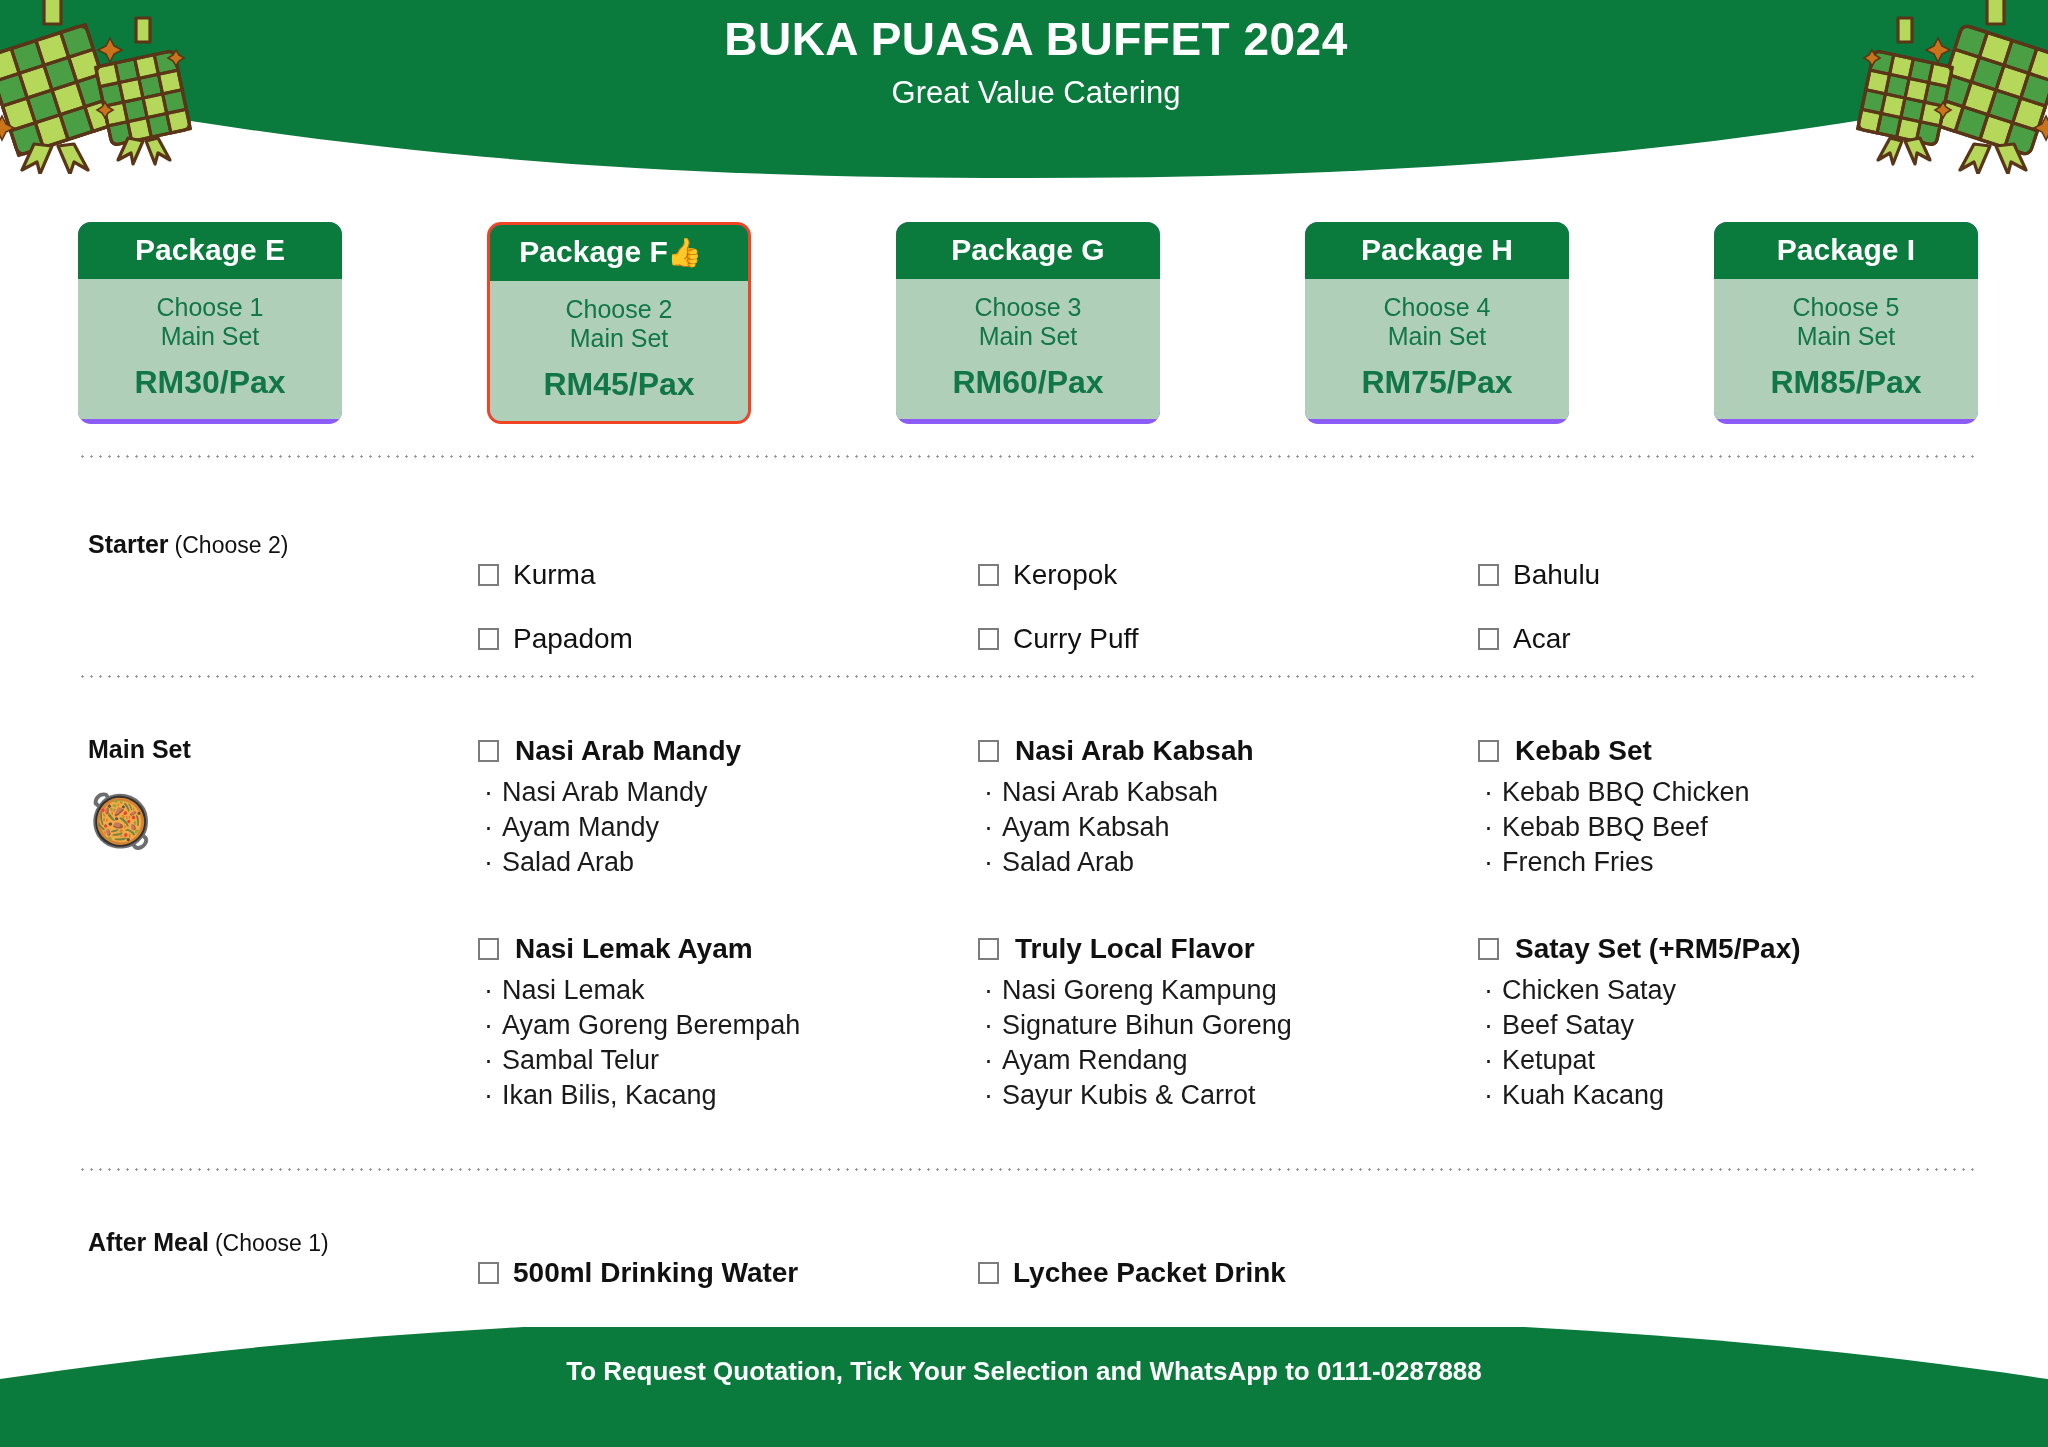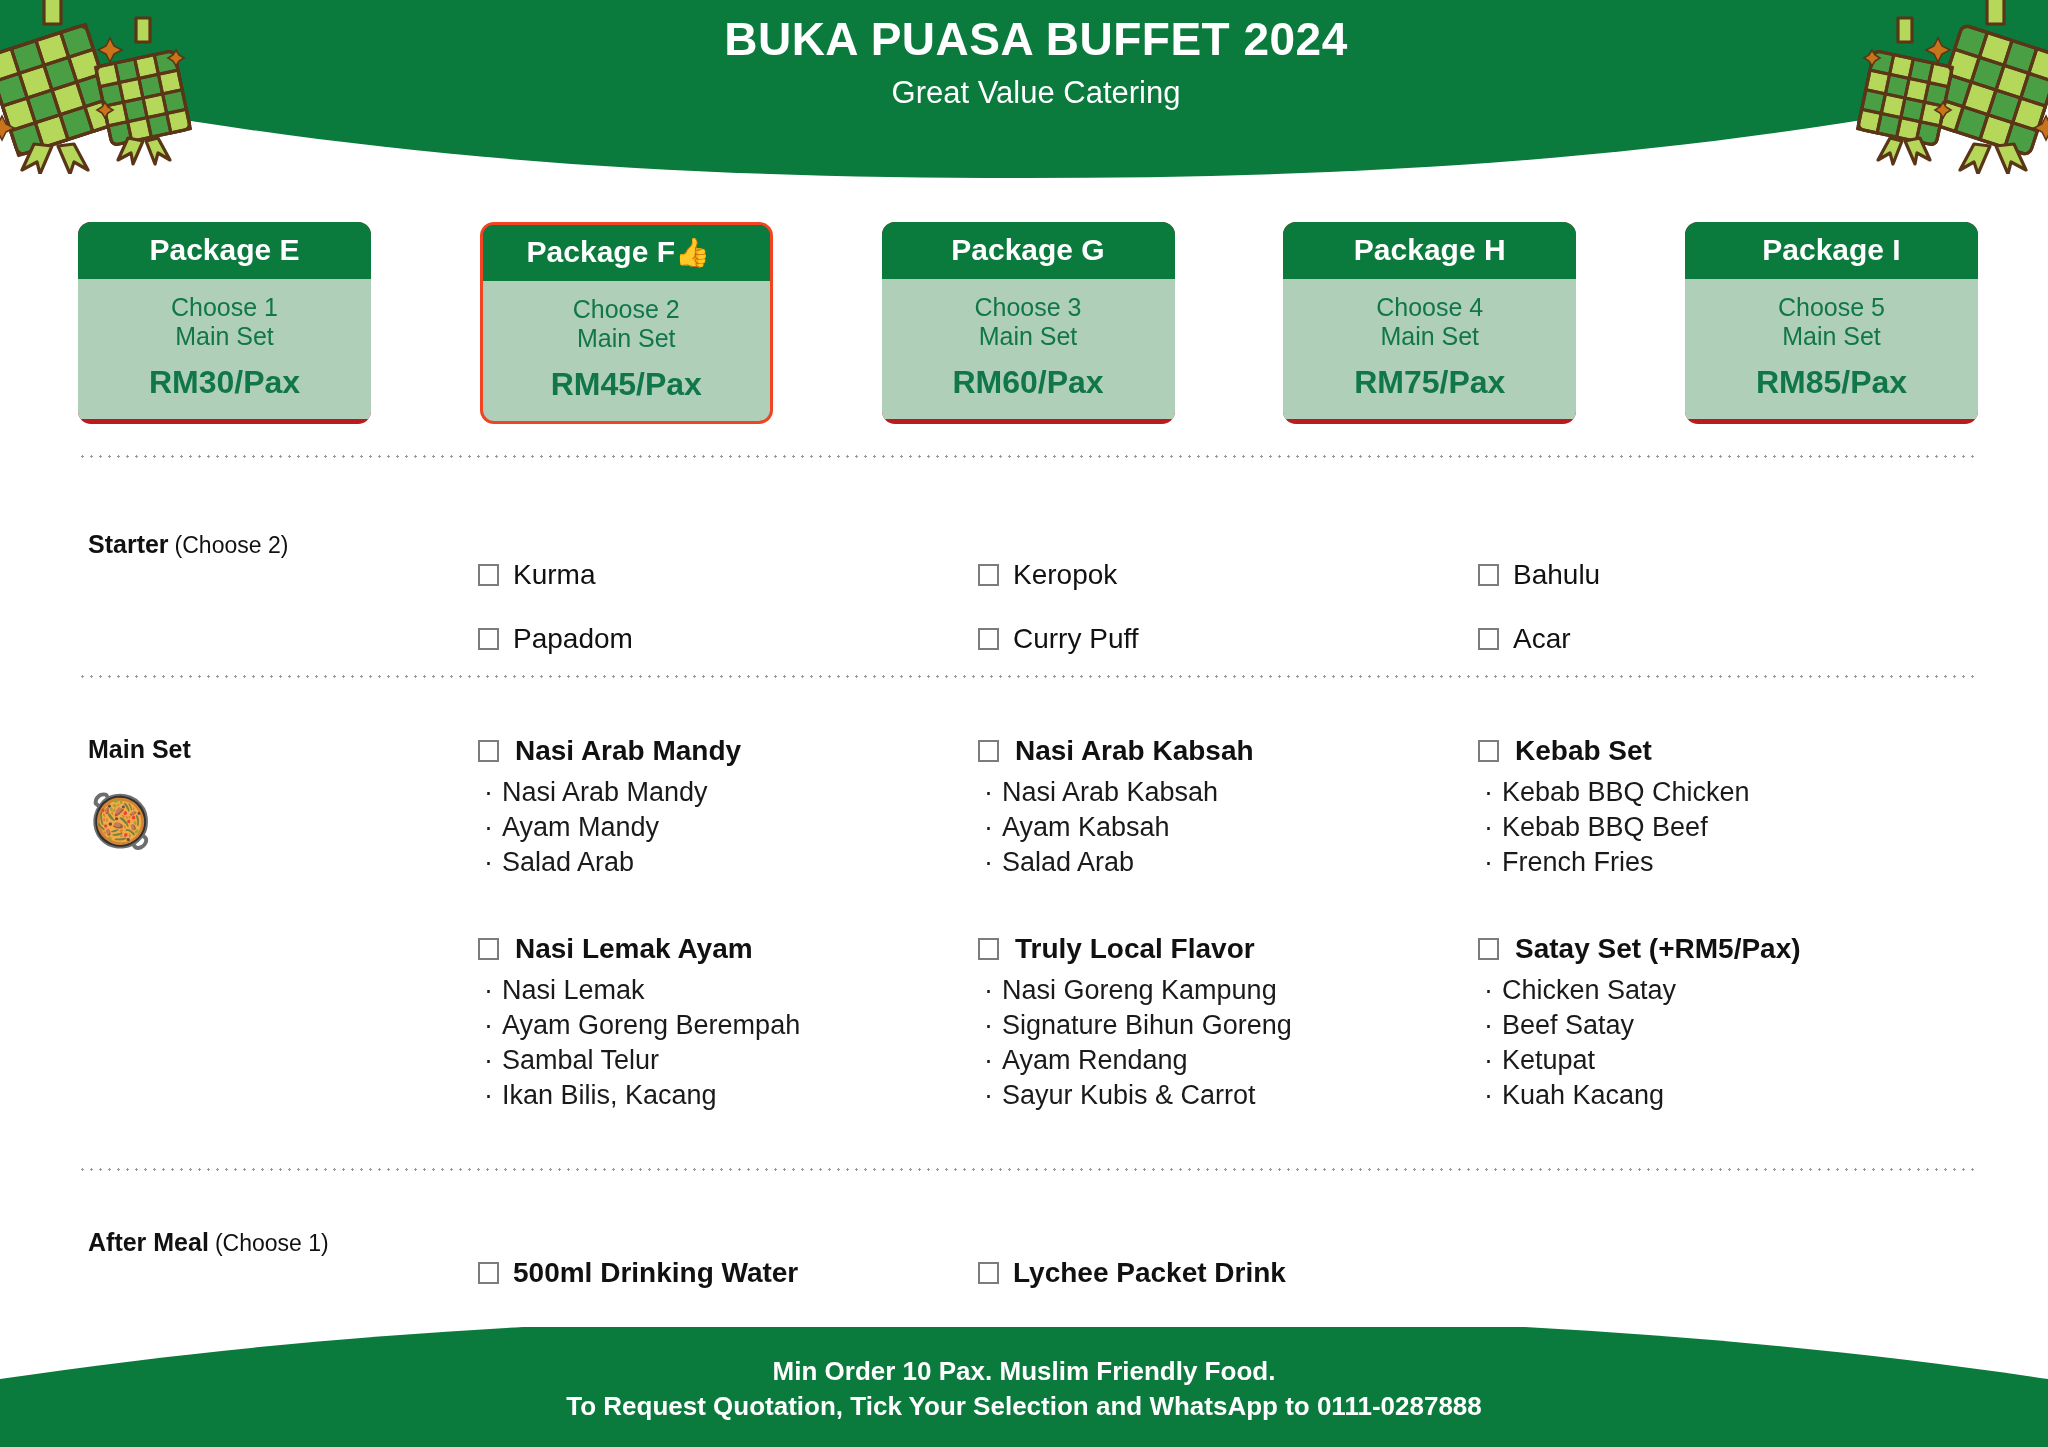--- a/index.html
+++ b/index.html
@@ -59,24 +59,24 @@
   .packages {
     position: absolute;
     left: 78px;
     top: 222px;
     width: 1900px;
     display: flex;
     gap: 0;
     justify-content: space-between;
   }
   .pkg-card {
-    width: 293px;
+    width: 264px;
     border-radius: 13px;
     overflow: hidden;
-    background: #b91c1c;
+    background: #8b5cf6;
     box-shadow: none;
   }
   .pkg-card.featured {
     border: 3px solid #f04423;
     border-radius: 14px;
   }
   .pkg-head {
     background: #0b7a3d;
     color: #ffffff;
     font-size: 30px;
@@ -625,18 +625,17 @@
       </div>
 
     </div>
   </div>
 
   <div class="footer">
     <svg class="footer-svg" width="2048" height="120" viewBox="0 0 2048 120">
       <path d="M0,120 L0,52 C350,0 680,-12 1024,-12 C1368,-12 1698,0 2048,52 L2048,120 Z" fill="#0b7a3d"></path>
     </svg>
     <div class="footer-text">
-      <div class="footer-line">Min Order 10 Pax. Muslim Friendly Food.</div>
       <div class="footer-line">To Request Quotation, Tick Your Selection and WhatsApp to 0111-0287888</div>
     </div>
   </div>
 
 </div>
 
 </body></html>

